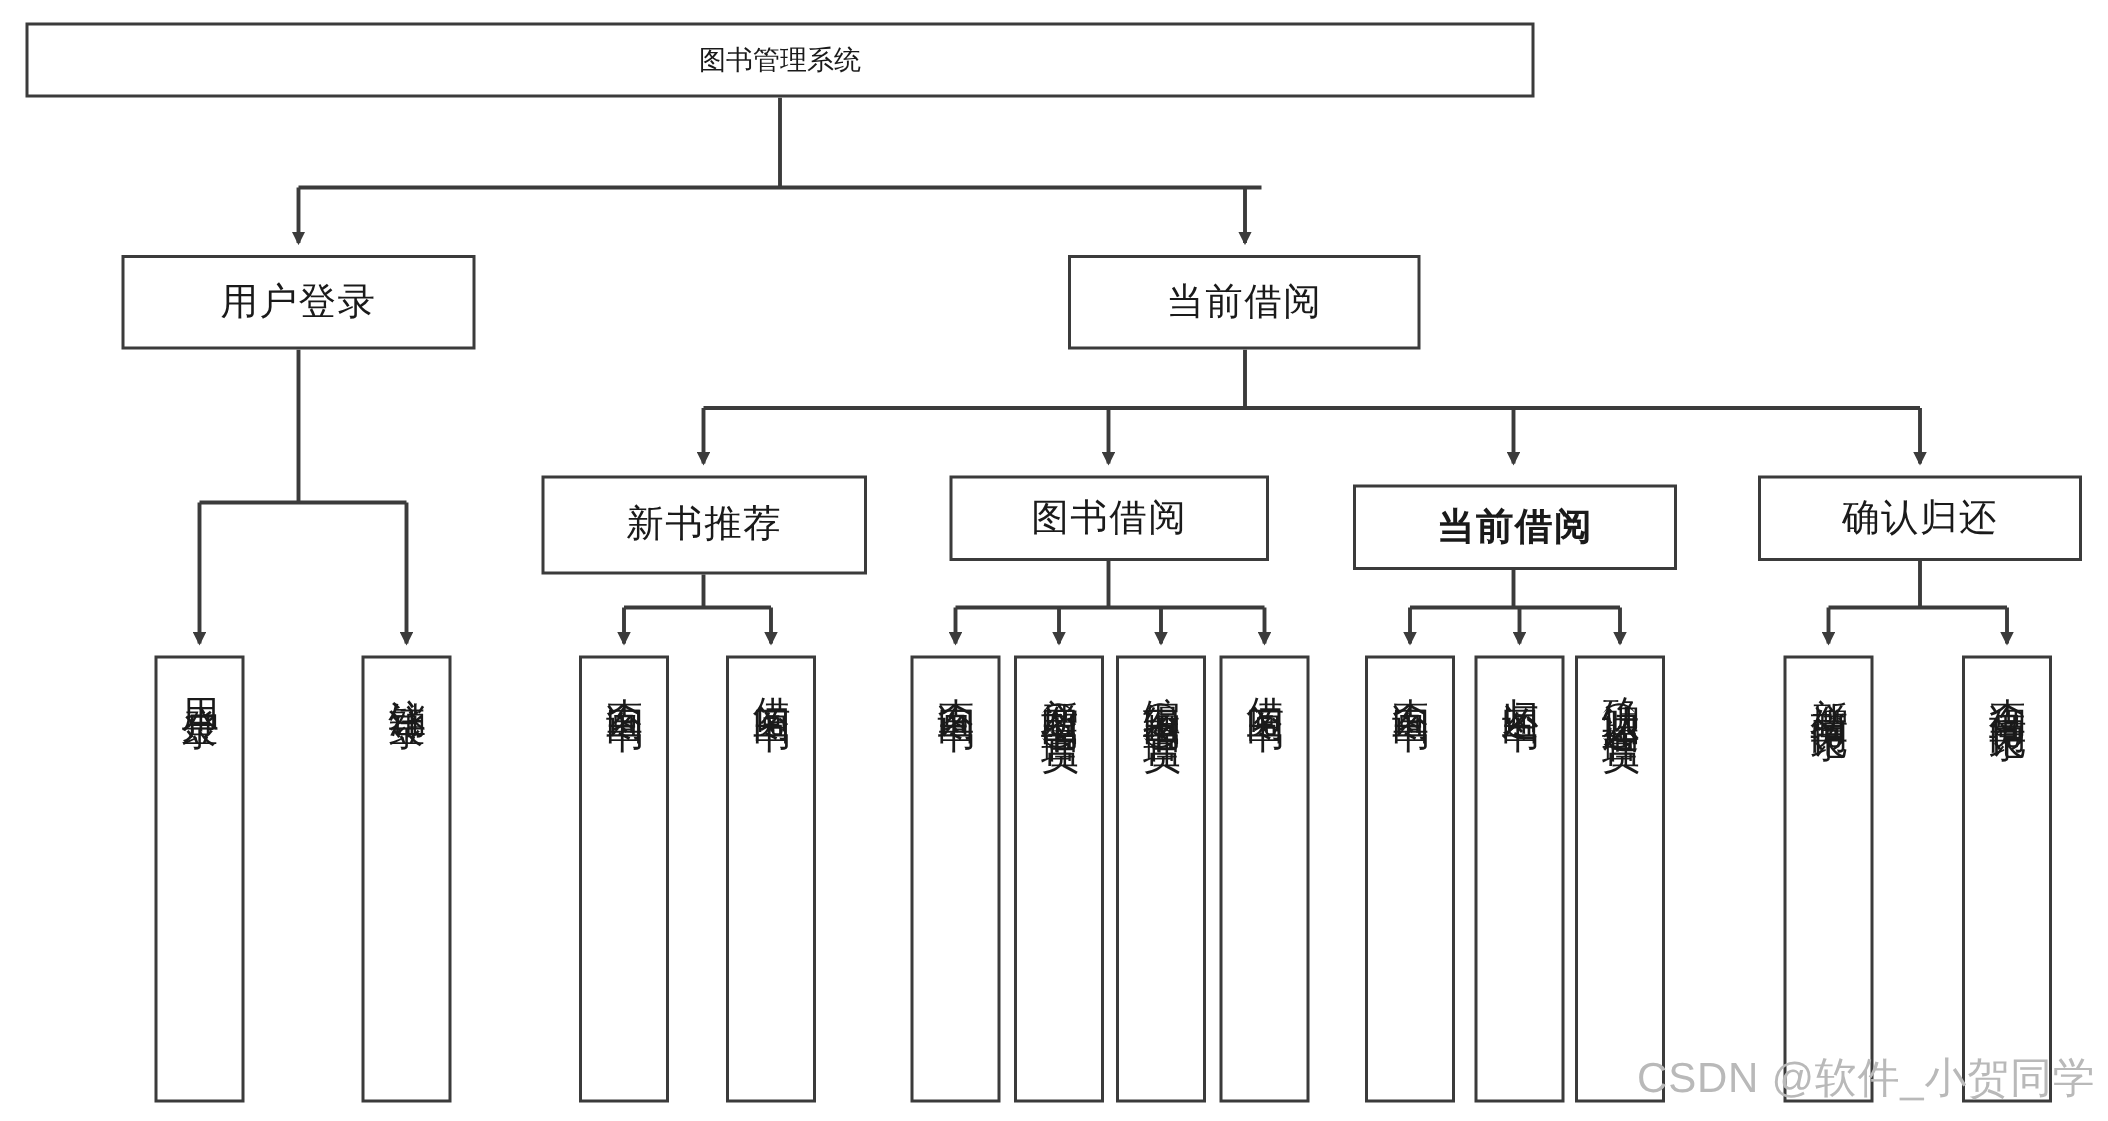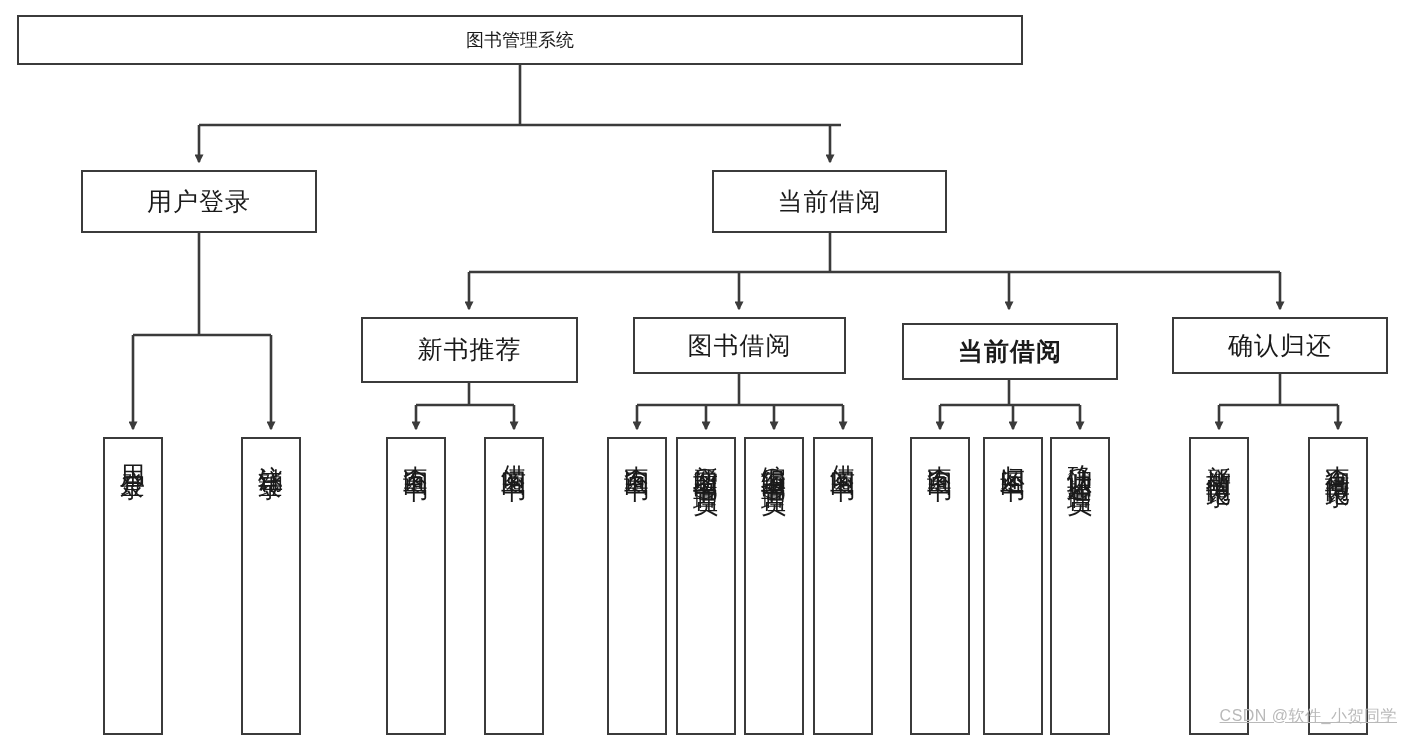--- a/index.html
+++ b/index.html
@@ -55,28 +55,27 @@
     text-orientation: upright;
     font-size: 25px;
     line-height: 1.12;
     letter-spacing: 4px;
     white-space: nowrap;
     color: #1a1a1a;
   }
   .watermark {
     position: absolute;
     right: 8px;
-    bottom: 20px;
-    font-size: 16px;
+    bottom: 9px;
+    font-size: 28px;
     color: #b9b9b9;
     letter-spacing: 0.5px;
     white-space: nowrap;
     z-index: 5;
     font-family: "Liberation Sans", "DejaVu Sans", sans-serif;
-    text-decoration: underline;
   }
 </style>
 </head>
 <body>
 
 <div id="canvas" style="background: rgb(255, 255, 255);">
 
   <svg id="edges" viewBox="0 0 1405 747">
     <defs>
       <marker id="arrow" markerWidth="9" markerHeight="9" refX="7.6" refY="4.5" orient="auto" markerUnits="userSpaceOnUse">

